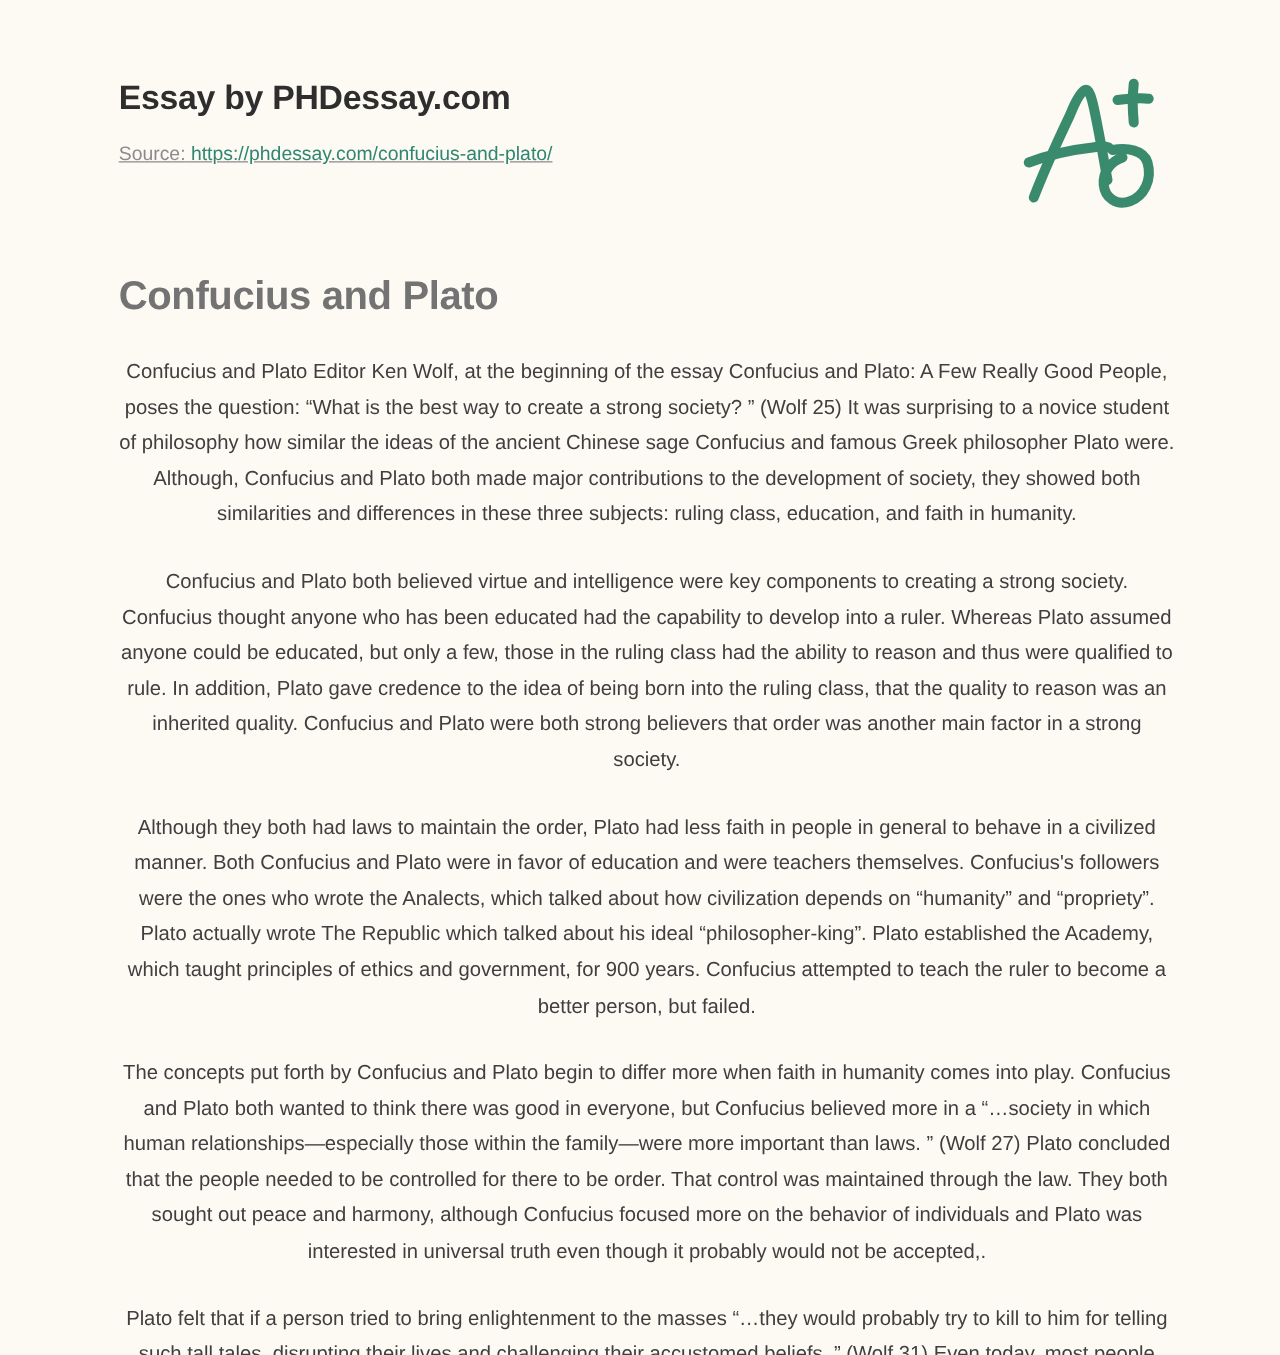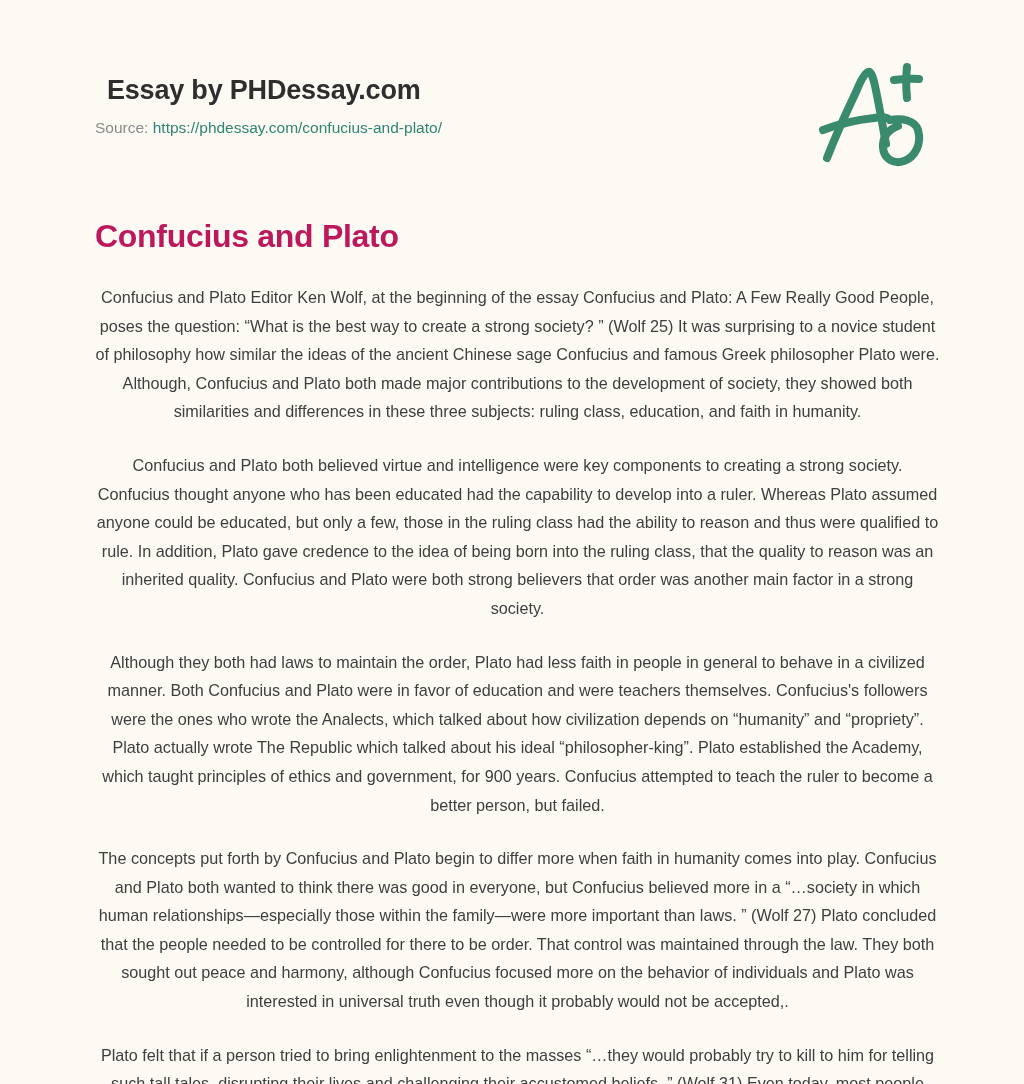--- a/index.html
+++ b/index.html
@@ -27,26 +27,28 @@
     left: 95px;
     top: 62px;
     width: 840px;
   }
   .brand-line {
     font-size: 27px;
     font-weight: bold;
     color: #2e2e2e;
     letter-spacing: -0.2px;
     line-height: 1.2;
-    margin: 12px;
+    margin: 0;
   }
   .source-line {
+    margin-top: 20px;
     font-size: 15.5px;
     color: #8b8b8b;
     line-height: 1.3;
+    text-decoration: underline;
   }
   .source-label {
     color: #8b8b8b;
   }
   .source-url {
     color: #2f8672;
     text-decoration: none;
   }
   .logo {
     position: absolute;
@@ -59,21 +61,21 @@
     display: block;
     width: 120px;
     height: 115px;
   }
   .doc-title {
     position: absolute;
     left: 95px;
     top: 218px;
     font-size: 32px;
     font-weight: bold;
-    color: #be185d;
+    color: #737373;
     letter-spacing: -0.3px;
     margin: 0;
   }
   .article {
     position: absolute;
     left: 95px;
     top: 283px;
     width: 845px;
   }
   .article p {

